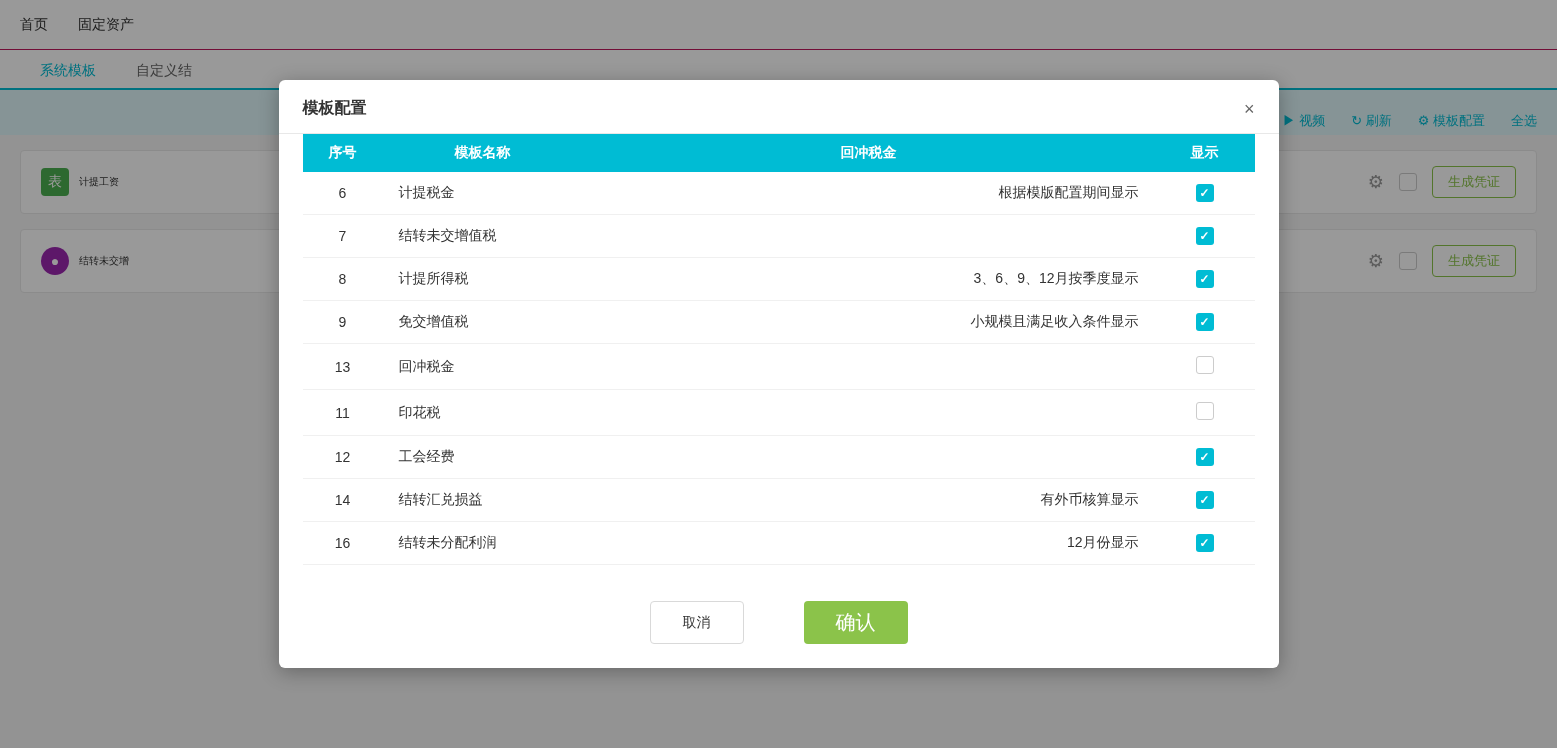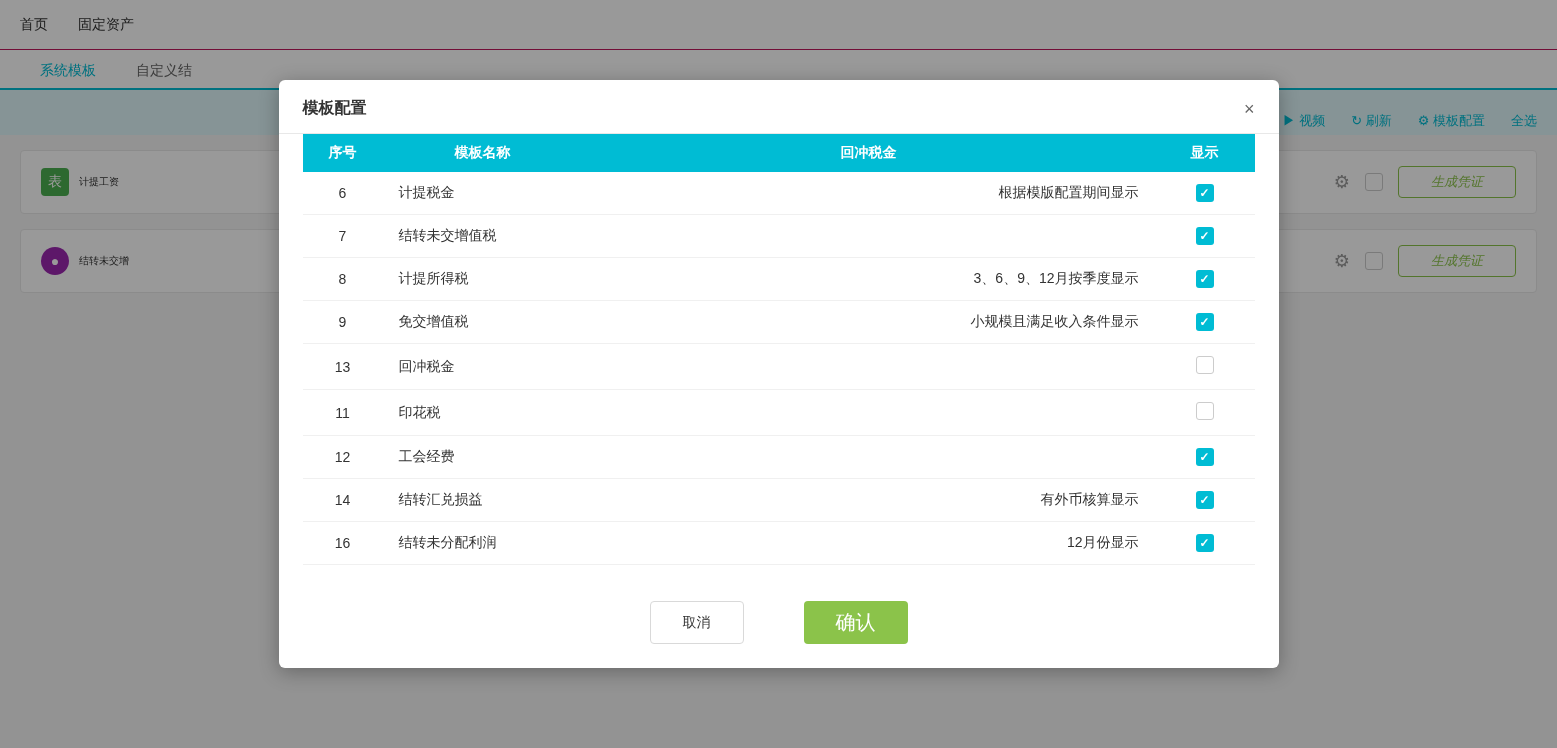--- a/index.html
+++ b/index.html
@@ -132,25 +132,24 @@
     .card-right {
       display: flex;
       align-items: center;
       gap: 15px;
     }
 
     .btn-outline-green {
       background: #fff;
       color: #8bc34a;
       border: 1px solid #8bc34a;
-      padding: 6px 32px;
+      padding: 6px 15px;
       border-radius: 4px;
       cursor: pointer;
       font-size: 13px;
-      font-style: italic;
     }
 
     .gear-icon {
       color: #999;
       font-size: 18px;
       cursor: pointer;
     }
 
     
     .overlay {

